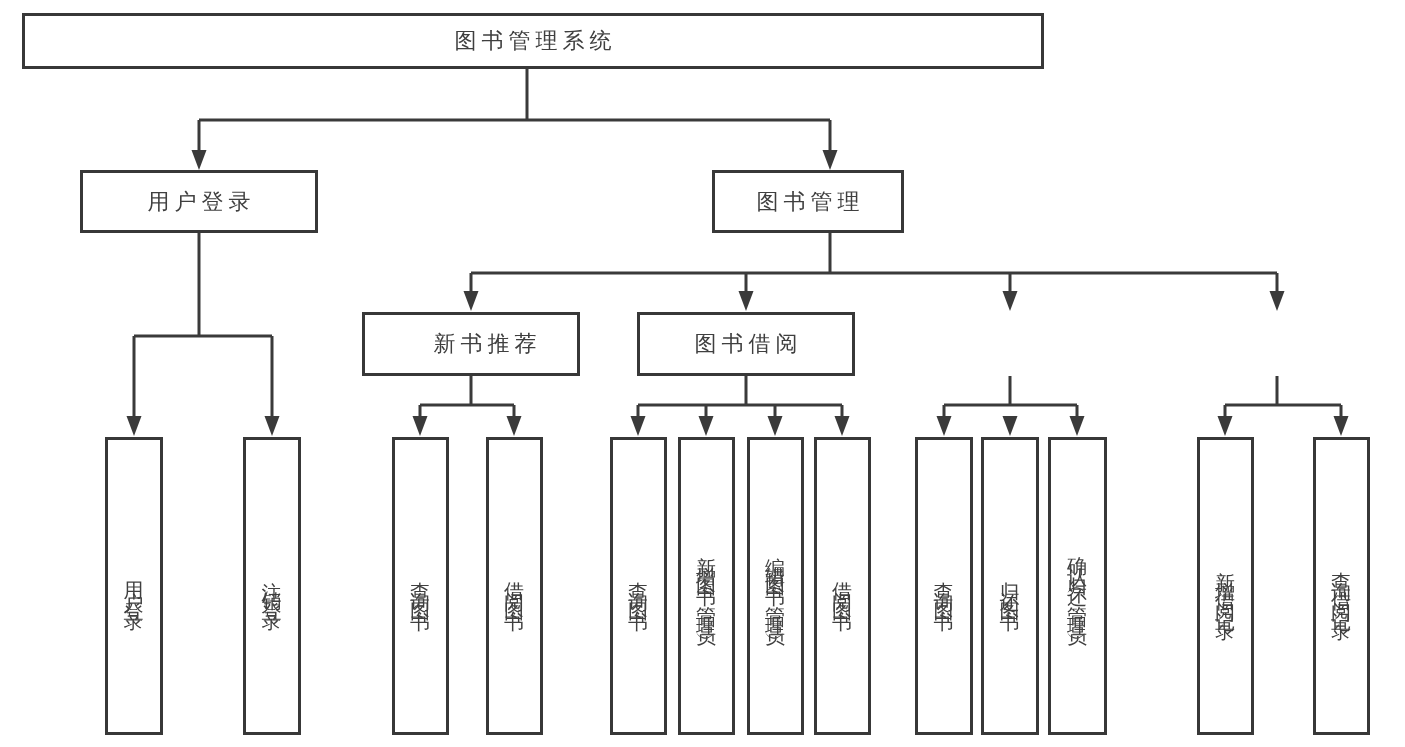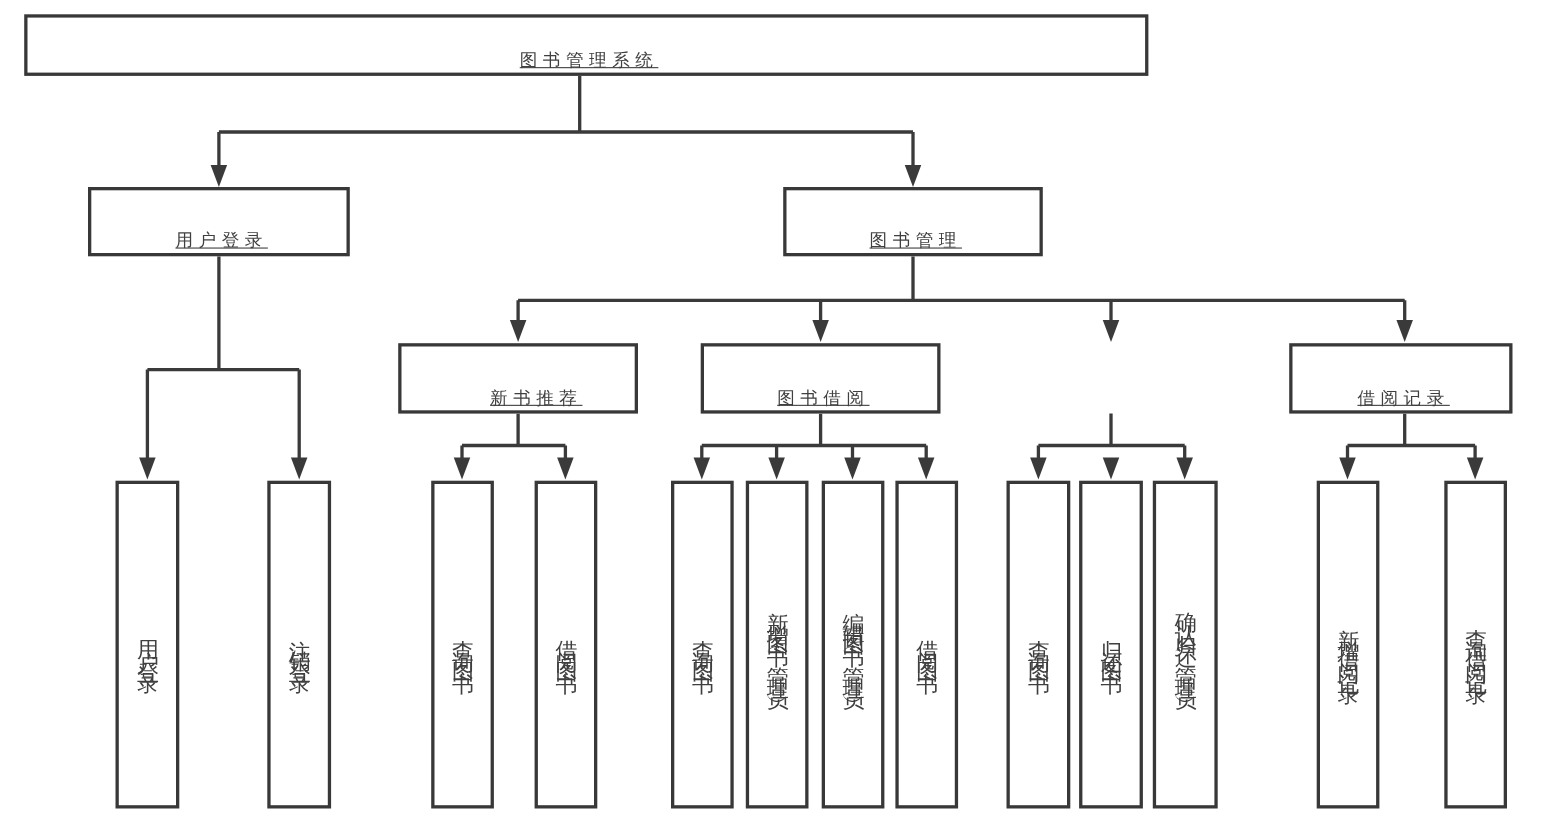--- a/index.html
+++ b/index.html
@@ -16,28 +16,27 @@
     left: 0; top: 0;
     width: 1405px; height: 747px;
     z-index: 1;
   }
   .node {
     position: absolute;
     box-sizing: border-box;
     border: 3px solid #383838;
     background: #ffffff;
     display: flex;
-    align-items: flex-end;
+    align-items: center;
     justify-content: center;
     color: #3f3f3f;
-    font-size: 16px;
+    font-size: 22px;
     letter-spacing: 5px;
     z-index: 2;
     white-space: nowrap;
-    text-decoration: underline;
   }
   .node .hlabel {
     text-indent: 5px; 
     letter-spacing: 5px;
   }
   .leaf {
     position: absolute;
     box-sizing: border-box;
     border: 3px solid #383838;
     background: #ffffff;
@@ -62,21 +61,21 @@
     font-size: 19px;
     letter-spacing: 1px;
     color: rgba(173, 173, 173, 0.92);
     z-index: 3;
     white-space: nowrap;
   }
 
   
   #box-root        { left: 22px;   top: 13px;  width: 1022px; height: 56px; }
   #box-user-login  { left: 80px;   top: 170px; width: 238px;  height: 63px; }
-  #box-book-mgmt   { left: 712px;  top: 170px; width: 236px;  height: 63px; }
+  #box-book-mgmt   { left: 712px;  top: 170px; width: 192px;  height: 63px; }
   #box-new-book    { left: 362px;  top: 312px; width: 218px;  height: 64px; padding-left: 28px; }
   #box-book-borrow { left: 637px;  top: 312px; width: 218px;  height: 64px; }
   #box-cur-borrow  { left: 903px;  top: 312px; width: 214px;  height: 64px; }
   #box-borrow-rec  { left: 1172px; top: 312px; width: 203px;  height: 64px; }
 
   .leaf { top: 437px; height: 298px; }
   #leaf-login       { left: 105px;  width: 58px; }
   #leaf-logout      { left: 243px;  width: 58px; }
   #leaf-nb-query    { left: 392px;  width: 57px; }
   #leaf-nb-borrow   { left: 486px;  width: 57px; }
@@ -145,23 +144,20 @@
   <div class="node" id="box-book-mgmt">
     <span class="hlabel">图书管理</span>
   </div>
 
   <div class="node" id="box-new-book">
     <span class="hlabel">新书推荐</span>
   </div>
   <div class="node" id="box-book-borrow">
     <span class="hlabel">图书借阅</span>
   </div>
-  <div class="node" id="box-borrow-rec">
-    <span class="hlabel">借阅记录</span>
-  </div>
 
   <div class="leaf" id="leaf-login">
     <span class="vlabel">用户登录</span>
   </div>
   <div class="leaf" id="leaf-logout">
     <span class="vlabel">注销登录</span>
   </div>
 
   <div class="leaf" id="leaf-nb-query">
     <span class="vlabel">查询图书</span>

